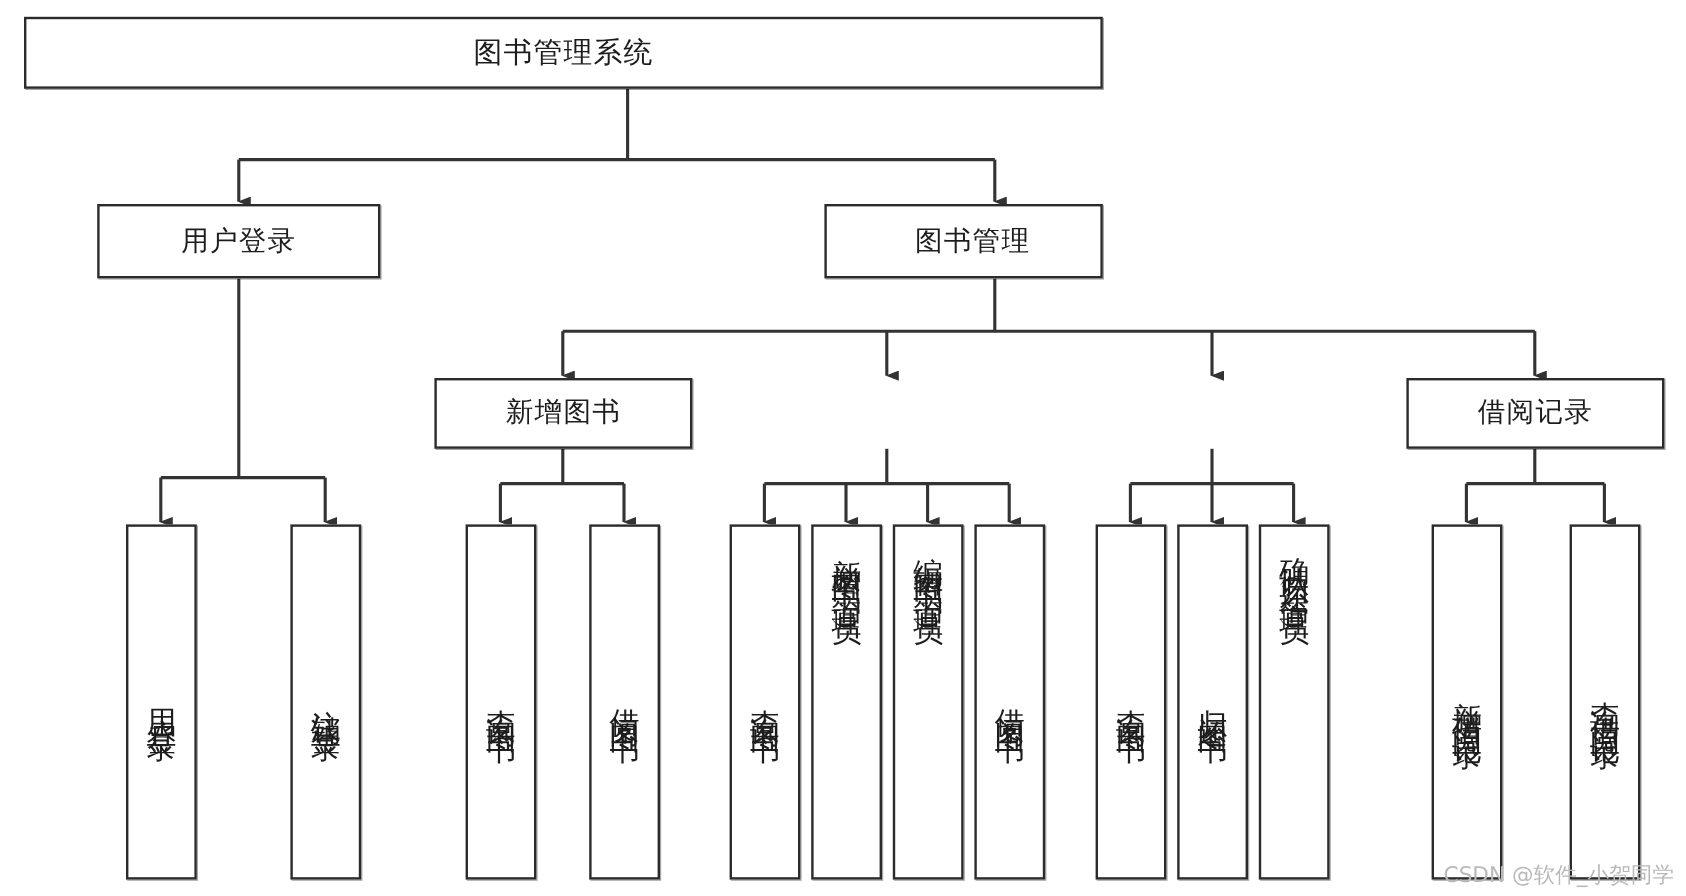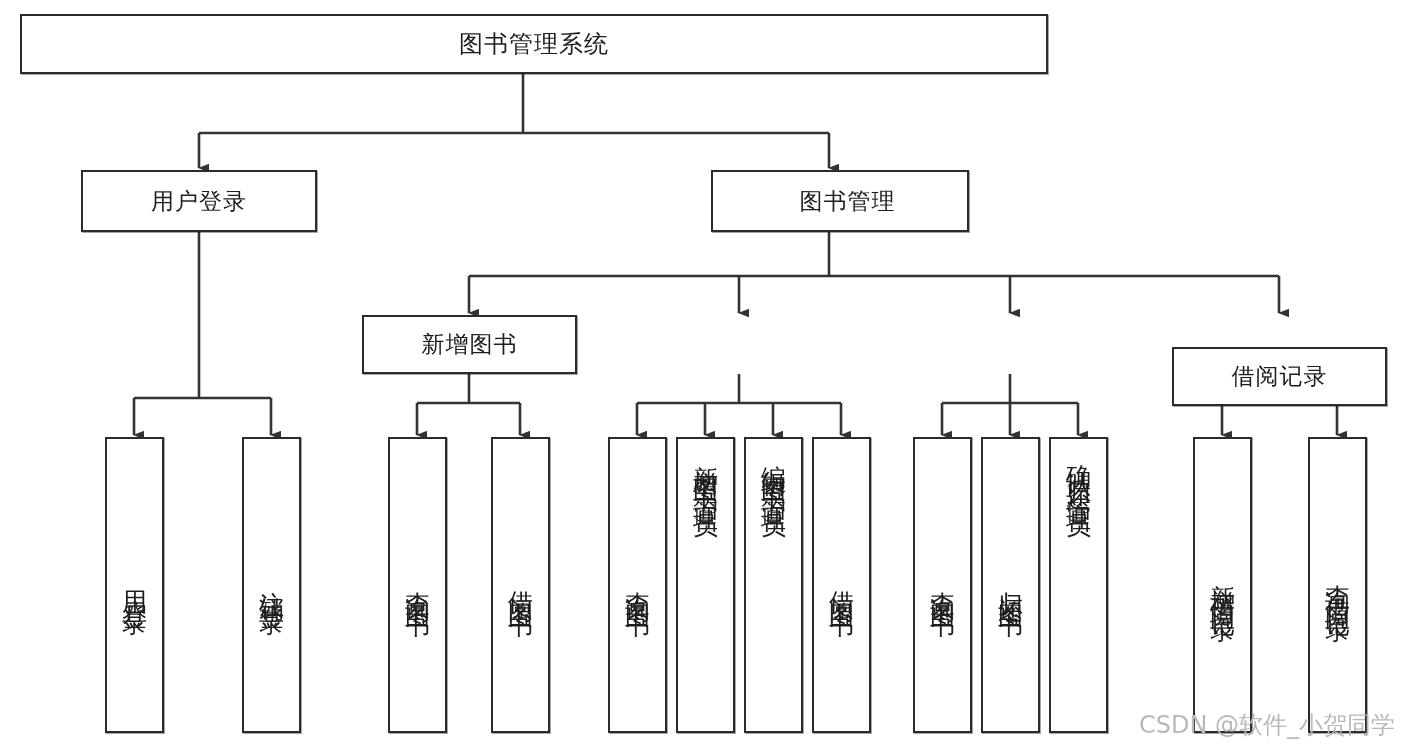--- a/index.html
+++ b/index.html
@@ -42,21 +42,21 @@
     letter-spacing:7px;
     line-height:1;
     white-space:nowrap;
   }
   .v-node.center{align-items:center;}
   .v-node.top{align-items:flex-start;padding-top:6px;}
 
   #watermark{
     position:absolute;
     right:10px;bottom:6px;
-    font-size:24px;
+    font-size:18px;
     color:#b9b9b9;
     white-space:nowrap;
     font-family:"DejaVu Sans","Liberation Sans",sans-serif;
   }
 </style>
 </head>
 <body>
 
 <div id="diagram">
 
@@ -103,39 +103,39 @@
       <path d="M1010,403 L1010,435" marker-end="url(#arrow)"></path>
       <path d="M1078,403 L1078,435" marker-end="url(#arrow)"></path>
 
       <path d="M1279,374 L1279,403"></path>
       <path d="M1222,403 L1337,403"></path>
       <path d="M1222,403 L1222,435" marker-end="url(#arrow)"></path>
       <path d="M1337,403 L1337,435" marker-end="url(#arrow)"></path>
     </g>
   </svg>
 
-  <div class="node h-node root" style="left:20px;top:14px;width:1028px;height:60px;">
+  <div class="node h-node root" style="left:20px;top:14px;width:899px;height:60px;">
     <span class="label">图书管理系统</span>
   </div>
 
   <div class="node h-node" style="left:81px;top:170px;width:236px;height:62px;">
     <span class="label">用户登录</span>
   </div>
 
-  <div class="node h-node" style="left:711px;top:170px;width:258px;height:62px;padding-left:15px;">
+  <div class="node h-node" style="left:687px;top:170px;width:232px;height:62px;padding-left:15px;">
     <span class="label">图书管理</span>
   </div>
 
   <div class="node h-node" style="left:362px;top:315px;width:215px;height:59px;">
     <span class="label">新增图书</span>
   </div>
 
 
 
-  <div class="node h-node" style="left:1172px;top:315px;width:215px;height:59px;margin-top:32px;">
+  <div class="node h-node" style="left:1172px;top:315px;width:215px;height:59px;">
     <span class="label">借阅记录</span>
   </div>
 
   <div class="node v-node center" style="left:105px;top:437px;width:59px;height:296px;">
     <span class="label">用户登录</span>
   </div>
 
   <div class="node v-node center" style="left:242px;top:437px;width:59px;height:296px;">
     <span class="label">注销登录</span>
   </div>

